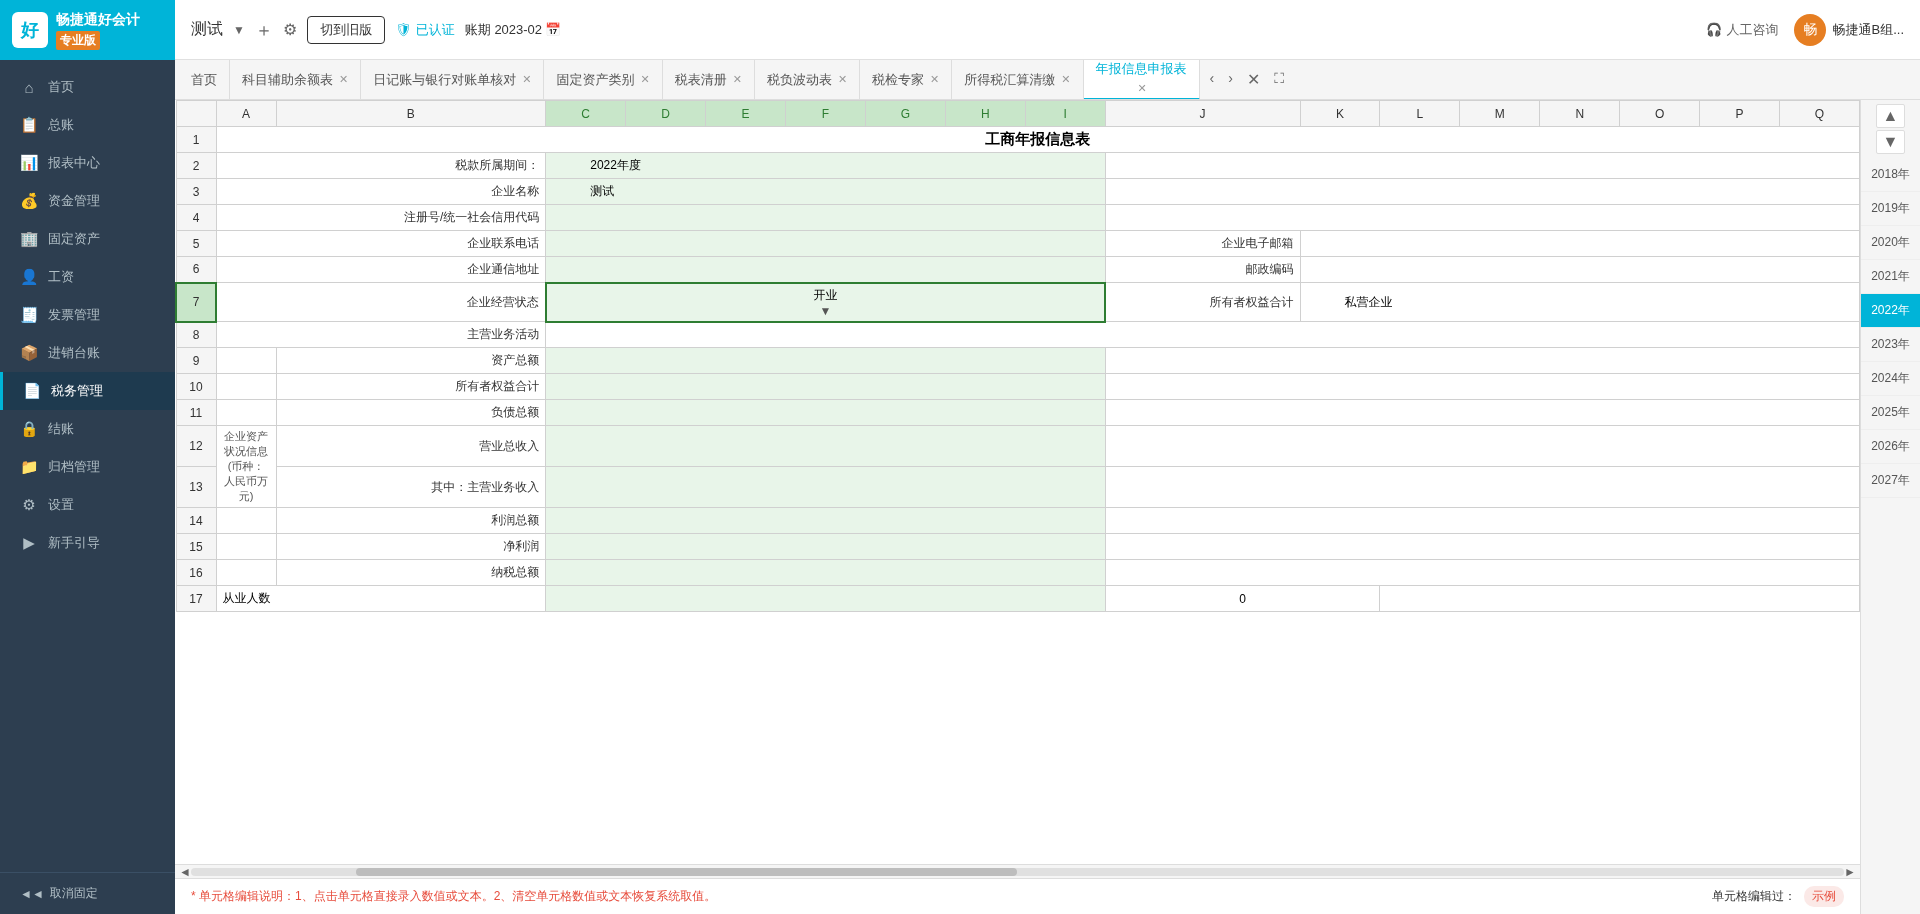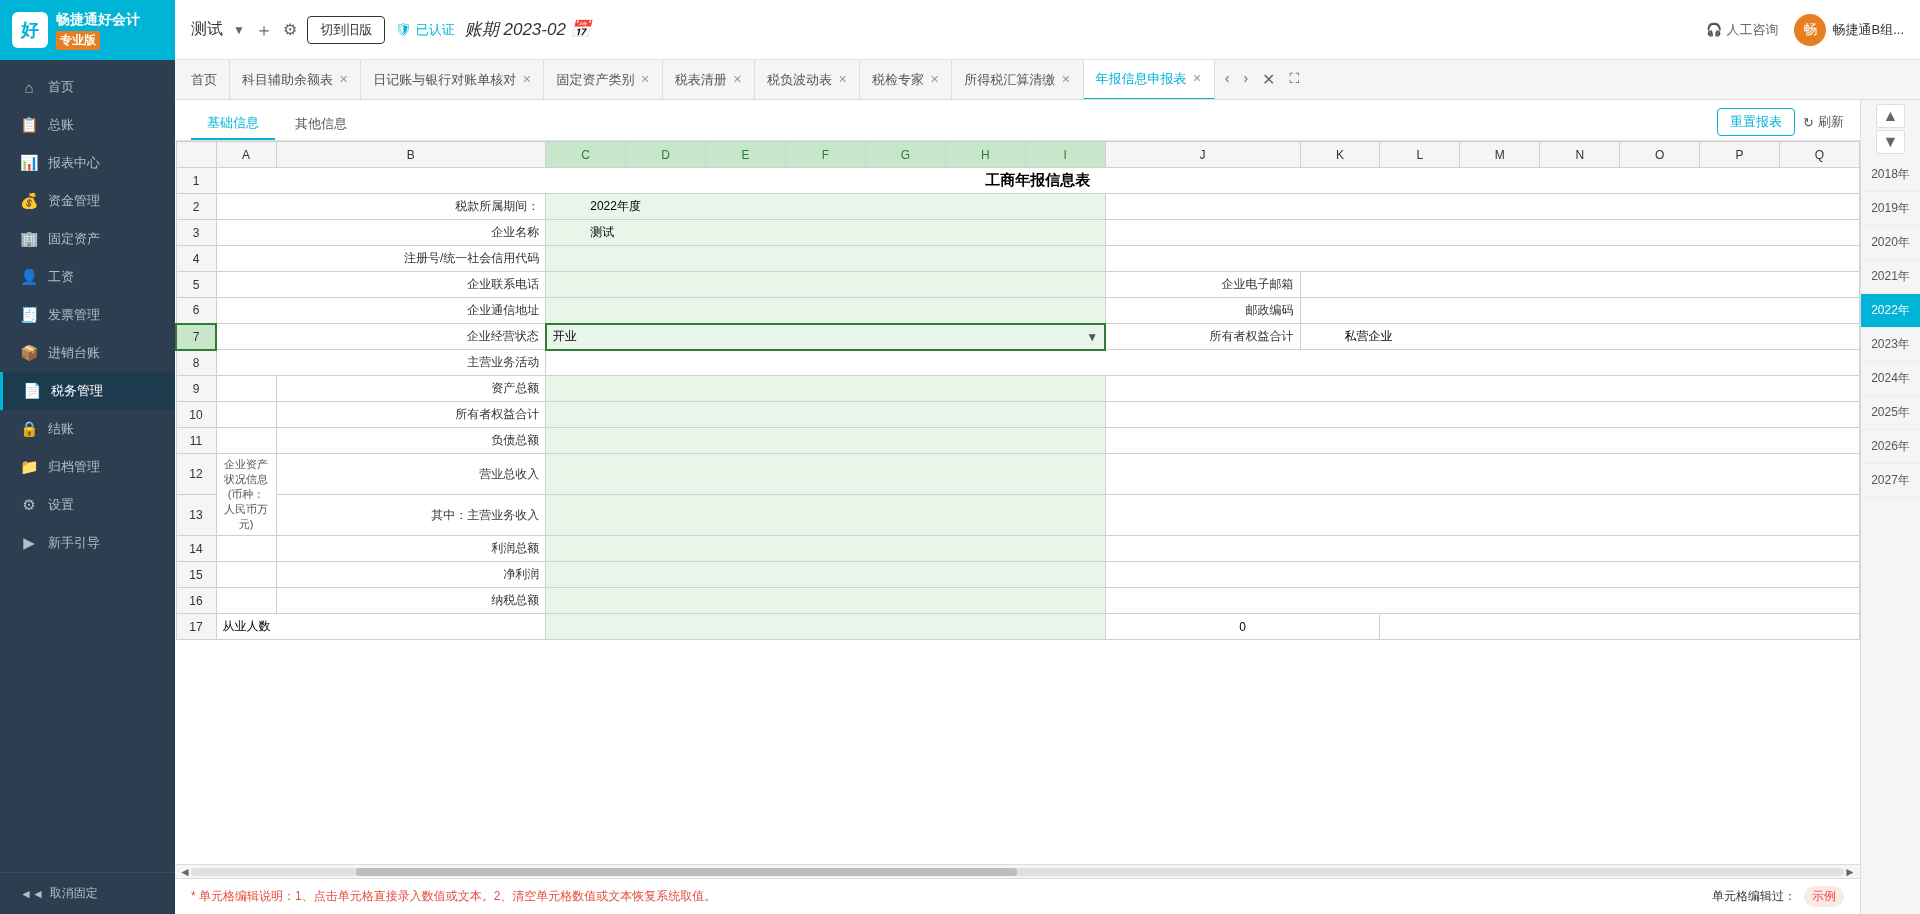--- a/index.html
+++ b/index.html
@@ -79,21 +79,21 @@
       border-radius: 4px;
       cursor: pointer;
       font-size: 13px;
       color: #333;
       background: white;
     }
     .topbar-verified {
       display: flex; align-items: center; gap: 4px;
       color: #00b4d8; font-size: 13px;
     }
-    .topbar-period { color: #333; font-size: 17px; font-style: italic; }
+    .topbar-period { color: #333; font-size: 13px; }
     .topbar-right { margin-left: auto; display: flex; align-items: center; gap: 16px; }
     .topbar-consult { display: flex; align-items: center; gap: 4px; color: #666; font-size: 13px; cursor: pointer; }
     .topbar-user { display: flex; align-items: center; gap: 6px; color: #333; font-size: 13px; }
     .topbar-user-avatar { width: 32px; height: 32px; border-radius: 50%; background: #e67e22; display: flex; align-items: center; justify-content: center; color: white; font-size: 14px; }
 
     
     .tabbar {
       height: 40px;
       background: #f5f5f5;
       display: flex;
@@ -107,21 +107,21 @@
       display: flex; align-items: center; gap: 4px;
       padding: 0 12px;
       height: 40px;
       cursor: pointer;
       font-size: 13px;
       color: #555;
       border-right: 1px solid #ddd;
       white-space: nowrap;
       flex-shrink: 0;
     }
-    .tab-item.active { background: white; color: #00b4d8; border-bottom: 2px solid #00b4d8; }
+    .tab-item.active { background: white; color: #00b4d8; border-bottom: 2px solid #00b4d8; flex-direction: column; }
     .tab-close { font-size: 11px; color: #999; margin-left: 2px; }
     .tab-home { font-size: 13px; color: #555; padding: 0 12px; height: 40px; display: flex; align-items: center; cursor: pointer; }
     .tabbar-arrows { display: flex; gap: 2px; margin-left: 4px; }
     .tabbar-arrow-btn { padding: 2px 6px; cursor: pointer; color: #666; font-size: 14px; }
     .tabbar-close-all { padding: 2px 6px; cursor: pointer; color: #666; font-size: 16px; }
     .tabbar-expand { padding: 2px 6px; cursor: pointer; color: #666; font-size: 14px; }
 
     
     .content { flex: 1; display: flex; overflow: hidden; }
     .content-main { flex: 1; background: white; display: flex; flex-direction: column; overflow: hidden; }
@@ -225,21 +225,21 @@
     }
     .col-c-header {
       background: #c8e6c9 !important;
       color: #2e7d32 !important;
     }
     .spreadsheet .merged-label {
       text-align: center;
       color: #555;
     }
     .dropdown-cell {
-      display: flex; align-items: center; justify-content: space-between;
+      display: flex; align-items: center; justify-content: space-between; flex-direction: column;
     }
     .cell-dropdown-arrow { color: #555; }
 
     
     .year-panel {
       width: 60px;
       background: #f5f5f5;
       display: flex;
       flex-direction: column;
       align-items: center;
@@ -447,35 +447,20 @@
       <span class="tabbar-arrow-btn">‹</span>
       <span class="tabbar-arrow-btn">›</span>
       <span class="tabbar-close-all">✕</span>
       <span class="tabbar-expand">⛶</span>
     </div>
   </div>
 
   <div class="content">
     <div class="content-main">
 
-      <div class="subtab-bar">
-        <div class="subtab active">
-          <span>基础信息</span>
-        </div>
-        <div class="subtab">
-          <span>其他信息</span>
-        </div>
-        <div class="subtab-actions">
-          <button class="btn-reset">重置报表</button>
-          <button class="btn-refresh">
-            <span>↻</span>
-            <span>刷新</span>
-          </button>
-        </div>
-      </div>
 
       <div class="spreadsheet-container">
         <table class="spreadsheet">
           <thead>
             <tr>
               <th class="col-header corner"></th>
               <th class="col-header">A</th>
               <th class="col-header">B</th>
               <th class="col-header col-c-header">C</th>
               <th class="col-header col-c-header">D</th>

